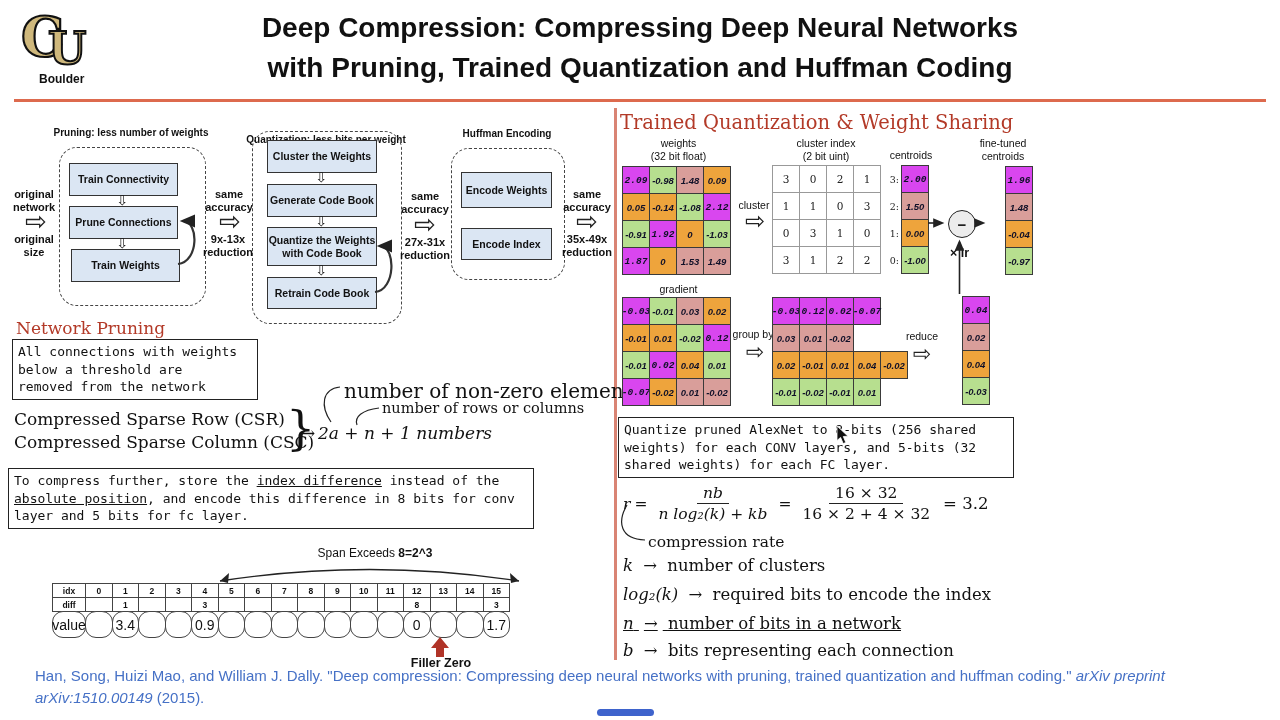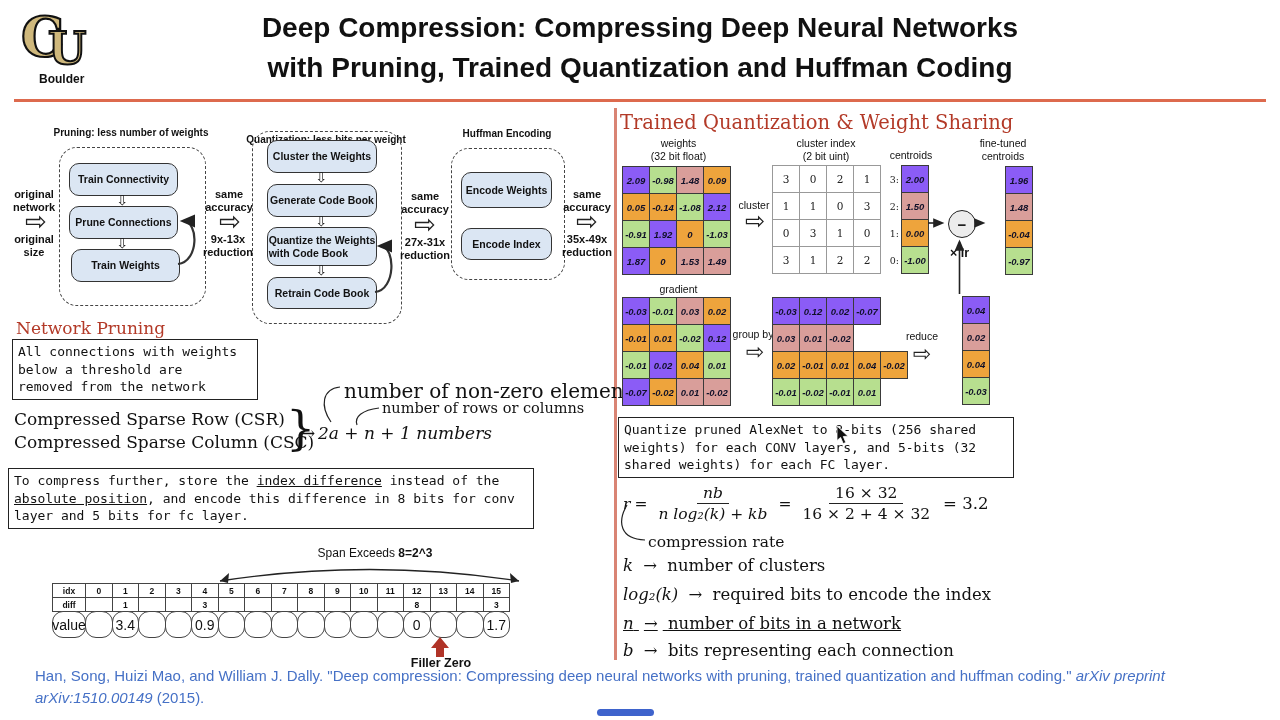--- a/index.html
+++ b/index.html
@@ -12,41 +12,41 @@
   .ctr{text-align:center;}
 
   
   #title1,#title2{left:0;width:1280px;text-align:center;font-weight:bold;font-size:28px;}
   #title-rule{left:14px;top:99px;width:1252px;height:3px;background:#dd6a4e;}
   #vsep{left:614px;top:108px;width:3px;height:552px;background:#d98474;}
 
   
   .stage-title{font-weight:bold;font-size:10px;text-align:center;}
   .dashed{border:1.6px dashed #444;border-radius:18px;}
-  .flowbox{background:#dbe6f3;border:1.5px solid #333;border-radius:10px;display:flex;
+  .flowbox{background:#dbe6f3;border:1.5px solid #333;border-radius:0;display:flex;
            align-items:center;justify-content:center;font-weight:bold;font-size:10.5px;
-           text-align:left;white-space:pre-line;line-height:1.15;}
+           text-align:center;white-space:pre-line;line-height:1.15;}
   .flow-side{font-weight:bold;font-size:11px;text-align:center;white-space:pre-line;line-height:1.2;}
   .garrow{font-family:"DejaVu Sans",sans-serif;line-height:1;color:#222;text-align:center;}
 
   
   .red-h{color:#b33a28;font-family:"DejaVu Serif",serif;}
 
   
   .note-box{border:1.5px solid #222;font-family:"DejaVu Sans Mono",monospace;font-size:13px;
             line-height:1.35;padding:3px 5px;box-sizing:border-box;background:#fff;}
   .u{text-decoration:underline;}
 
   
   .mrow{display:flex;}
   .mcell{width:28px;height:28px;border:1px solid #3a3a3a;margin-right:-1px;display:flex;
          align-items:center;justify-content:center;font:bold italic 9.5px "Liberation Sans",sans-serif;
          color:#101028;box-sizing:border-box;background:#fff;}
   .mrow{margin-bottom:-1px;}
-  .c-blue{background:#8b5cf6;} .c-green{background:#b7df8f;}
+  .c-blue{background:#d946ef;font-family:Liberation Mono, monospace;} .c-green{background:#b7df8f;}
   .c-pink{background:#d99e9a;} .c-orange{background:#eea43c;}
   .c-white{background:#fff;border-color:#999;font-style:normal;font-weight:normal;
            font-family:"DejaVu Serif",serif;font-size:10.5px;color:#222;}
   .crow{display:flex;align-items:center;margin-bottom:-1px;}
   .clabel{width:15px;font-family:"DejaVu Serif",serif;font-size:9.5px;text-align:right;
           padding-right:2px;color:#222;}
   .matrix-label{font-size:10.5px;text-align:center;white-space:pre-line;line-height:1.2;}
   #minus-circle{width:26px;height:26px;border-radius:50%;border:1.6px solid #222;background:#ececec;
                 display:flex;align-items:center;justify-content:center;font-size:15px;font-weight:bold;}
 

